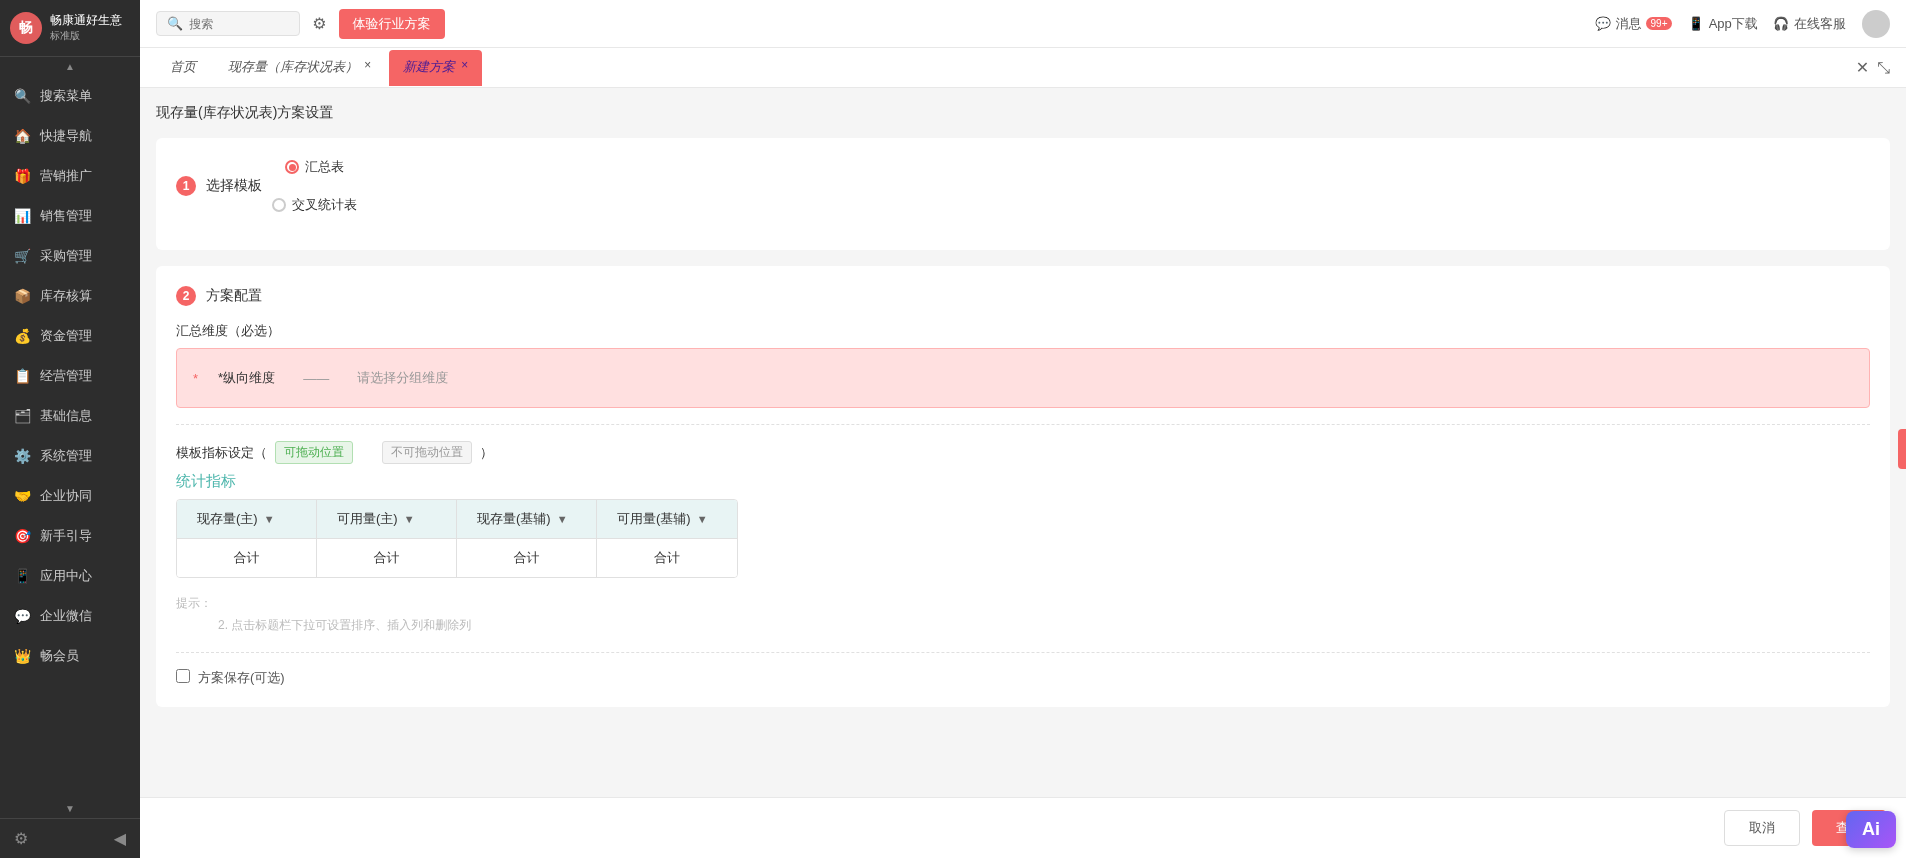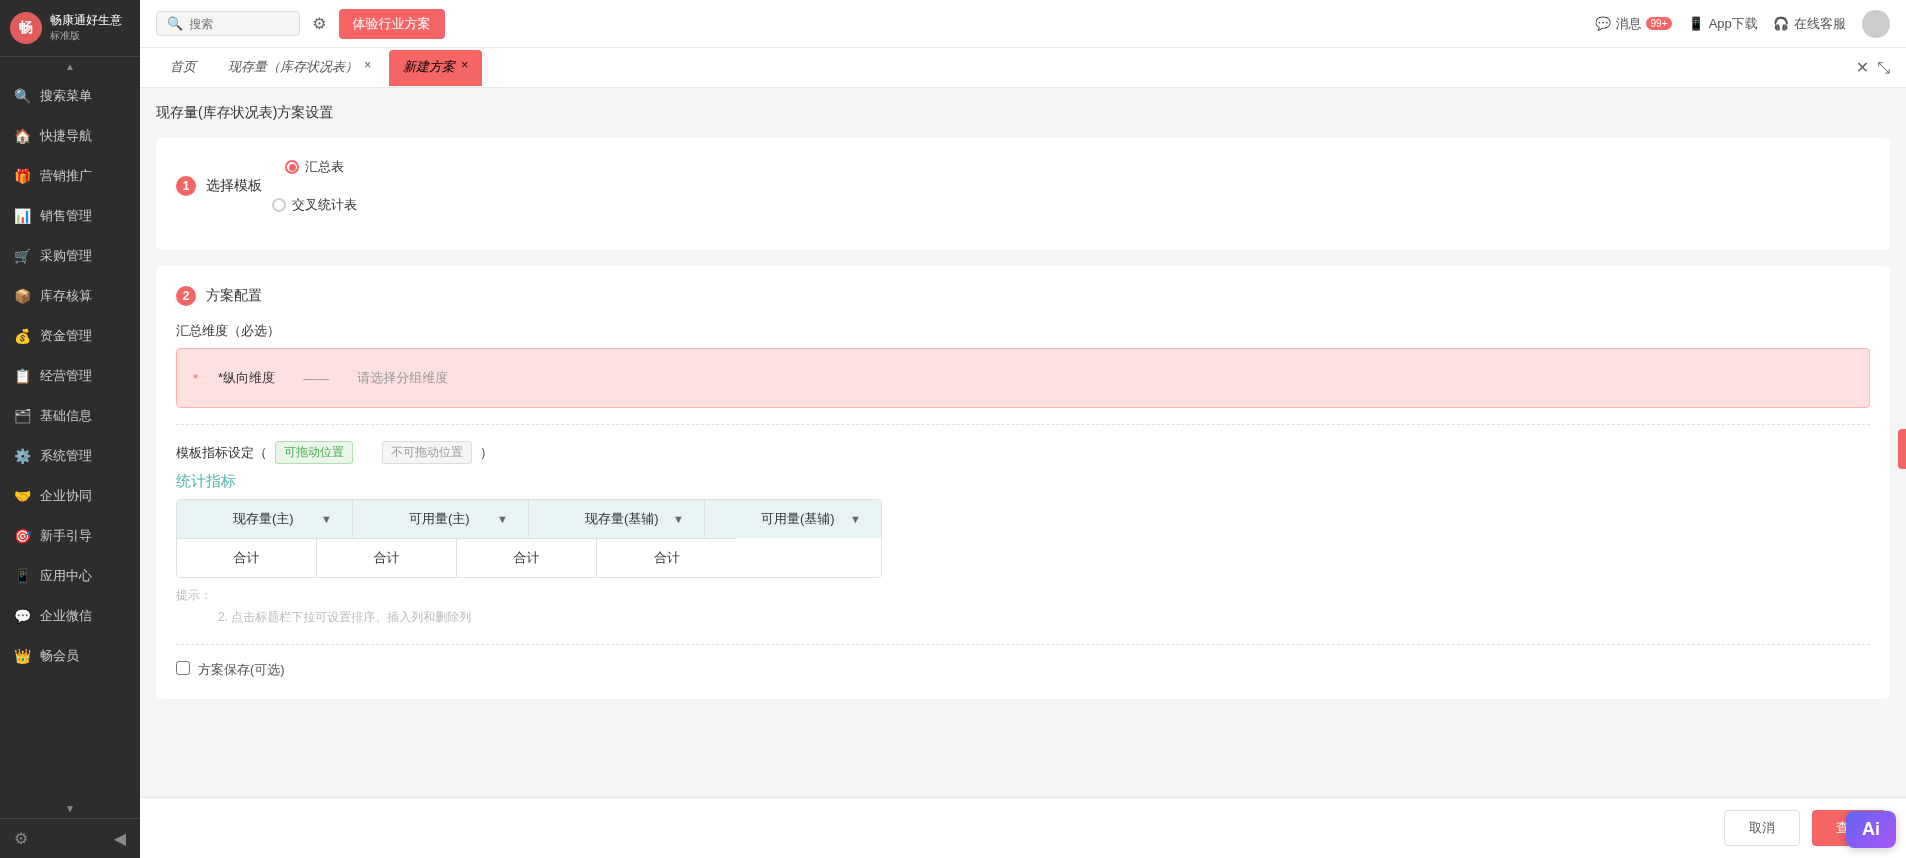--- a/index.html
+++ b/index.html
@@ -95,21 +95,21 @@
       gap: 4px;
     }
     .tab-item {
       display: flex; align-items: flex-start; gap: 6px;
       padding: 8px 14px;
       font-size: 13px; cursor: pointer; color: #555;
       border-bottom: 2px solid transparent;
       font-style: italic;
     }
     .tab-item.active {
-      background: #f56565; color: #000000; border-radius: 4px 4px 0 0;
+      background: #f56565; color: #4c1d95; border-radius: 4px 4px 0 0;
     }
     .tab-item .tab-close { font-size: 12px; cursor: pointer; }
     .tab-item.home { color: #555; }
     .tabs-bar-right { margin-left: auto; display: flex; gap: 8px; }
     .tabs-bar-right button { background: none; border: none; cursor: pointer; font-size: 16px; color: #666; }
 
     
     .page-content {
       flex: 1;
       overflow-y: auto;
@@ -172,37 +172,37 @@
     .non-draggable-badge {
       background: #f5f5f5; border: 1px solid #ddd; border-radius: 3px;
       padding: 2px 8px; font-size: 12px; color: #999;
     }
 
     
     .stats-section-title { color: #4db6ac; font-size: 15px; margin-bottom: 8px; font-weight: 500; }
     .stats-table { border: 1px solid #e0e0e0; border-radius: 4px; overflow: hidden; display: inline-block; }
     .stats-table-header { display: flex; background: #e8f4f4; }
     .stats-table-header-cell {
-      display: flex; align-items: center; justify-content: space-between; gap: 6px;
+      display: flex; align-items: center; justify-content: flex-start; gap: 6px;
       padding: 10px 20px; font-size: 13px; color: #333;
-      border-right: 1px solid #e0e0e0; min-width: 140px; margin-left: 36px;
+      border-right: 1px solid #e0e0e0; min-width: 140px;
     }
     .stats-table-header-cell:last-child { border-right: none; }
     .stats-table-body { display: flex; }
     .stats-table-body-cell {
       display: flex; align-items: center; justify-content: center;
       padding: 10px 20px; font-size: 13px; color: #333;
       border-right: 1px solid #e0e0e0; min-width: 140px;
       background: #fff; border-top: 1px solid #e0e0e0;
     }
     .stats-table-body-cell:last-child { border-right: none; }
     .chevron-down { color: #666; font-size: 11px; }
 
     
-    .tips { margin-top: 4px; font-size: 12px; color: #bbb; line-height: 1.8; }
+    .tips { margin-top: 12px; font-size: 12px; color: #bbb; line-height: 1.8; }
     .tips-item { display: flex; gap: 6px; }
 
     
     .divider { border: none; border-top: 1px dashed #e0e0e0; margin: 16px 0; }
 
     
     .save-area { display: flex; gap: 8px; margin-top: 8px; }
     .save-checkbox { width: 14px; height: 14px; border: 1px solid #ccc; border-radius: 2px; cursor: pointer; }
     .save-label { font-size: 13px; color: #555; }
 

